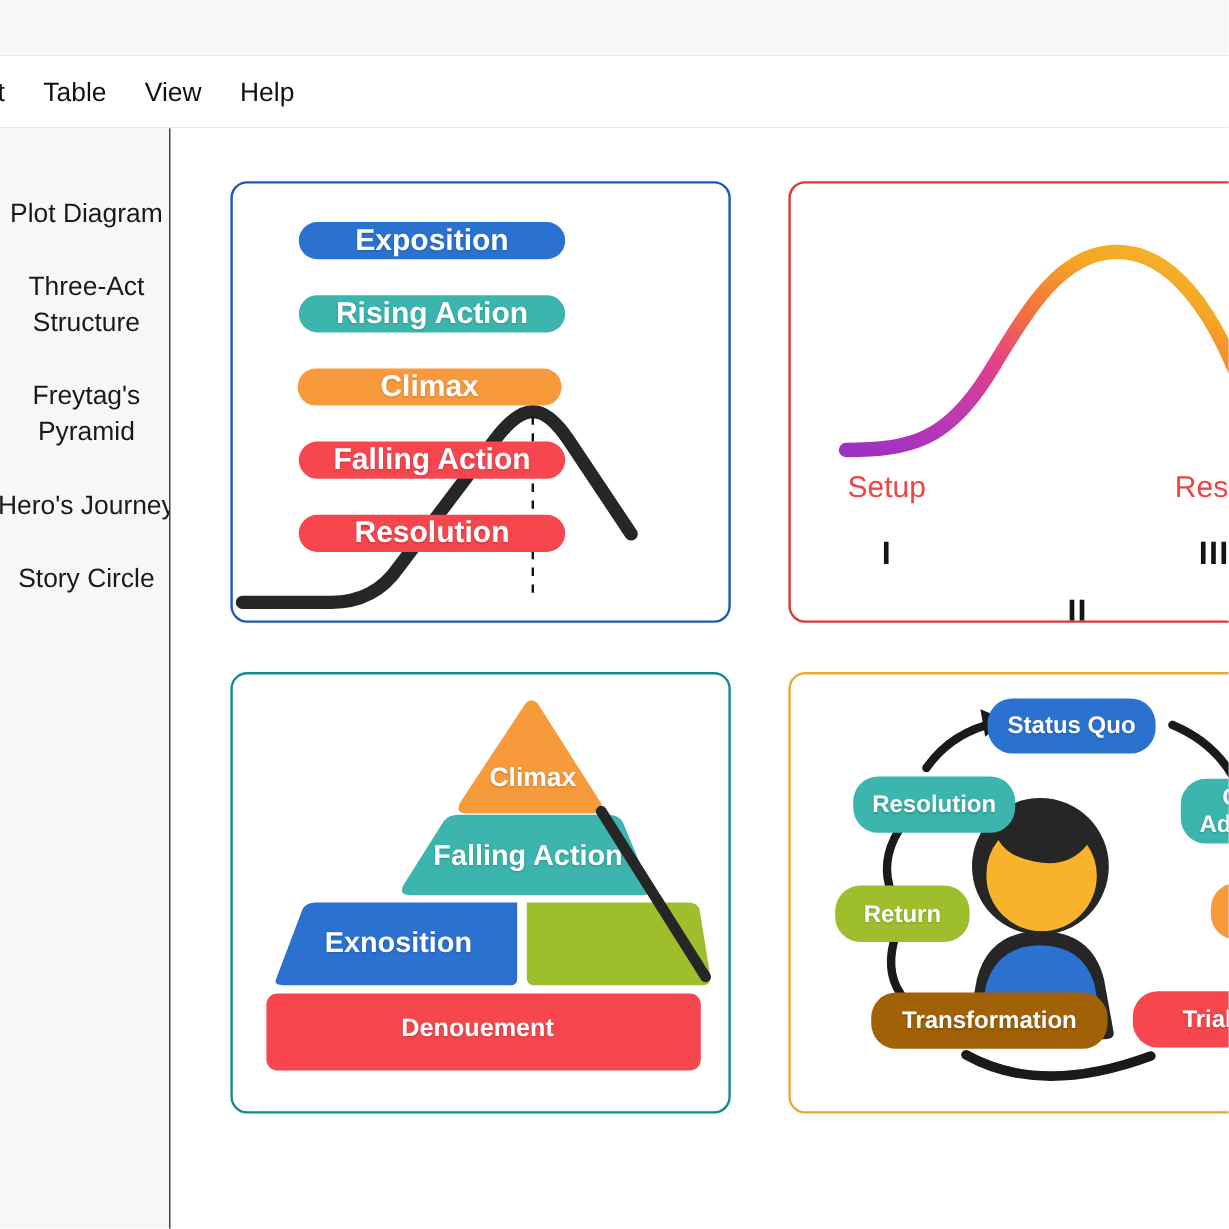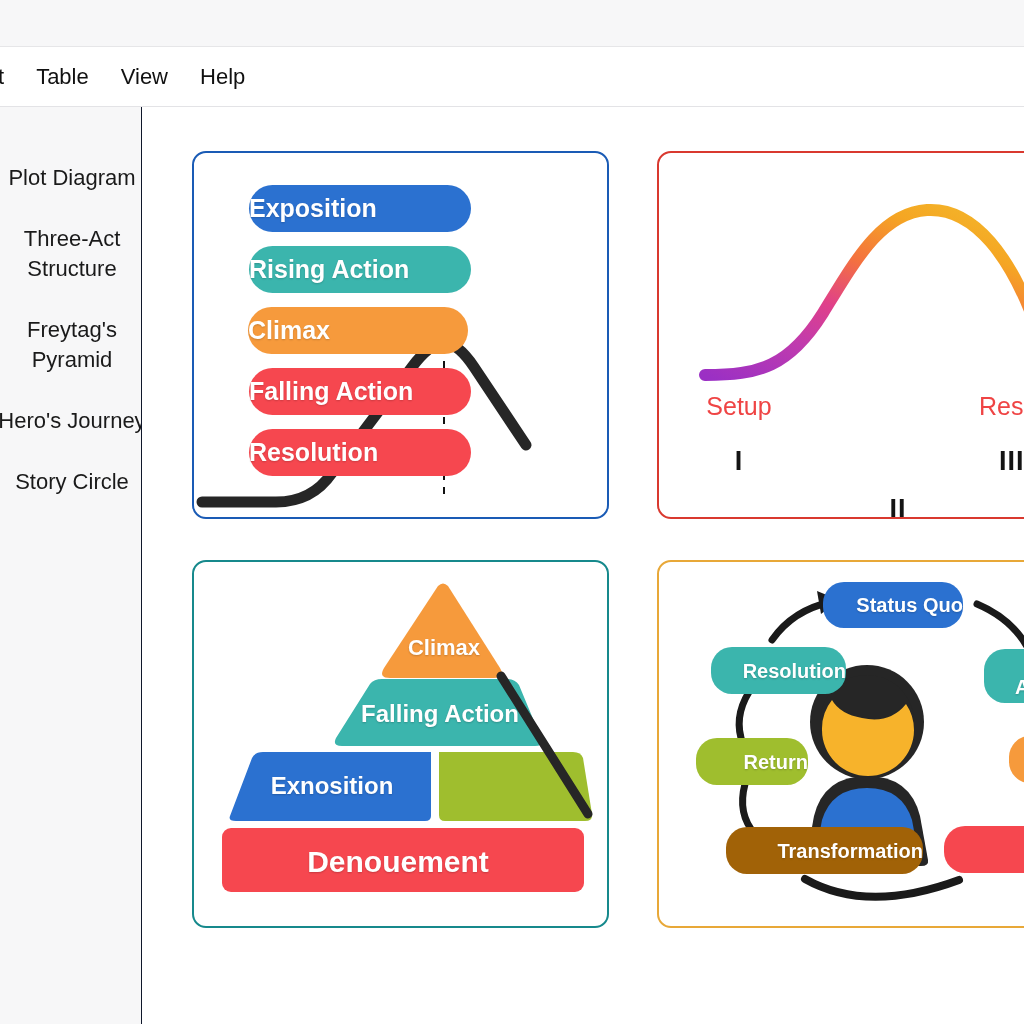--- a/index.html
+++ b/index.html
@@ -56,22 +56,22 @@
   }
   #card-plot{left:49px;top:44px;width:417px;height:368px;border-color:#1a5bb5;}
   #card-threeact{left:514px;top:44px;width:417px;height:368px;border-color:#d9392f;}
   #card-freytag{left:49px;top:453px;width:417px;height:368px;border-color:#16898c;}
   #card-hero{left:514px;top:453px;width:417px;height:368px;border-color:#e8a838;}
 
   .card-inner{position:absolute;inset:0;}
 
   
   .pd-bar{
-    position:absolute;height:47px;border-radius:24px;
-    display:flex;align-items:center;justify-content:flex-start;
+    position:absolute;height:31px;border-radius:24px;
+    display:flex;align-items:center;justify-content:center;
     color:#fff;font-size:25px;font-weight:bold;
     text-shadow:0 1px 2px rgba(0,0,0,.18);
     white-space:nowrap;
   }
   .pd-svg{position:absolute;left:0;top:0;width:417px;height:368px;}
 
   
   .ta-svg{position:absolute;left:0;top:0;width:417px;height:368px;}
   .ta-label{
     position:absolute;font-size:25px;color:#ef4444;
@@ -87,21 +87,21 @@
   .fp-label{
     position:absolute;color:#fff;font-weight:bold;
     text-shadow:0 1px 2px rgba(0,0,0,.2);
     white-space:nowrap;text-align:center;
   }
 
   
   .hc-svg{position:absolute;left:0;top:0;width:417px;height:368px;}
   .hc-node{
     position:absolute;border-radius:21px;
-    display:flex;align-items:center;justify-content:flex-end;
+    display:flex;align-items:center;justify-content:center;
     color:#fff;font-weight:bold;font-size:20px;line-height:22px;
     text-align:center;text-shadow:0 1px 2px rgba(0,0,0,.2);
     padding:7px 0;box-sizing:border-box;white-space:pre-line;
   }
 </style>
 </head>
 <body>
 
 <div class="app">
 
@@ -215,21 +215,21 @@
 
         <div class="fp-label" style="left:196px;top:73px;width:108px;font-size:22px;">
           <span>Climax</span>
         </div>
         <div class="fp-label" style="left:148px;top:138px;width:196px;font-size:24px;">
           <span>Falling Action</span>
         </div>
         <div class="fp-label" style="left:40px;top:210px;width:196px;font-size:24px;">
           <span>Exnosition</span>
         </div>
-        <div class="fp-label" style="left:28px;top:283px;width:352px;font-size:30px;">
+        <div class="fp-label" style="left:28px;top:283px;width:352px;font-size:21px;">
           <span>Denouement</span>
         </div>
       </div>
     </div>
 
     <div class="card" id="card-hero">
       <div class="card-inner">
         <svg class="hc-svg" viewBox="0 0 417 368">
 
           <path d="M 113 78 Q 134 48 172 40" fill="none" stroke="#1a1a1a" stroke-width="7" stroke-linecap="round"></path>

